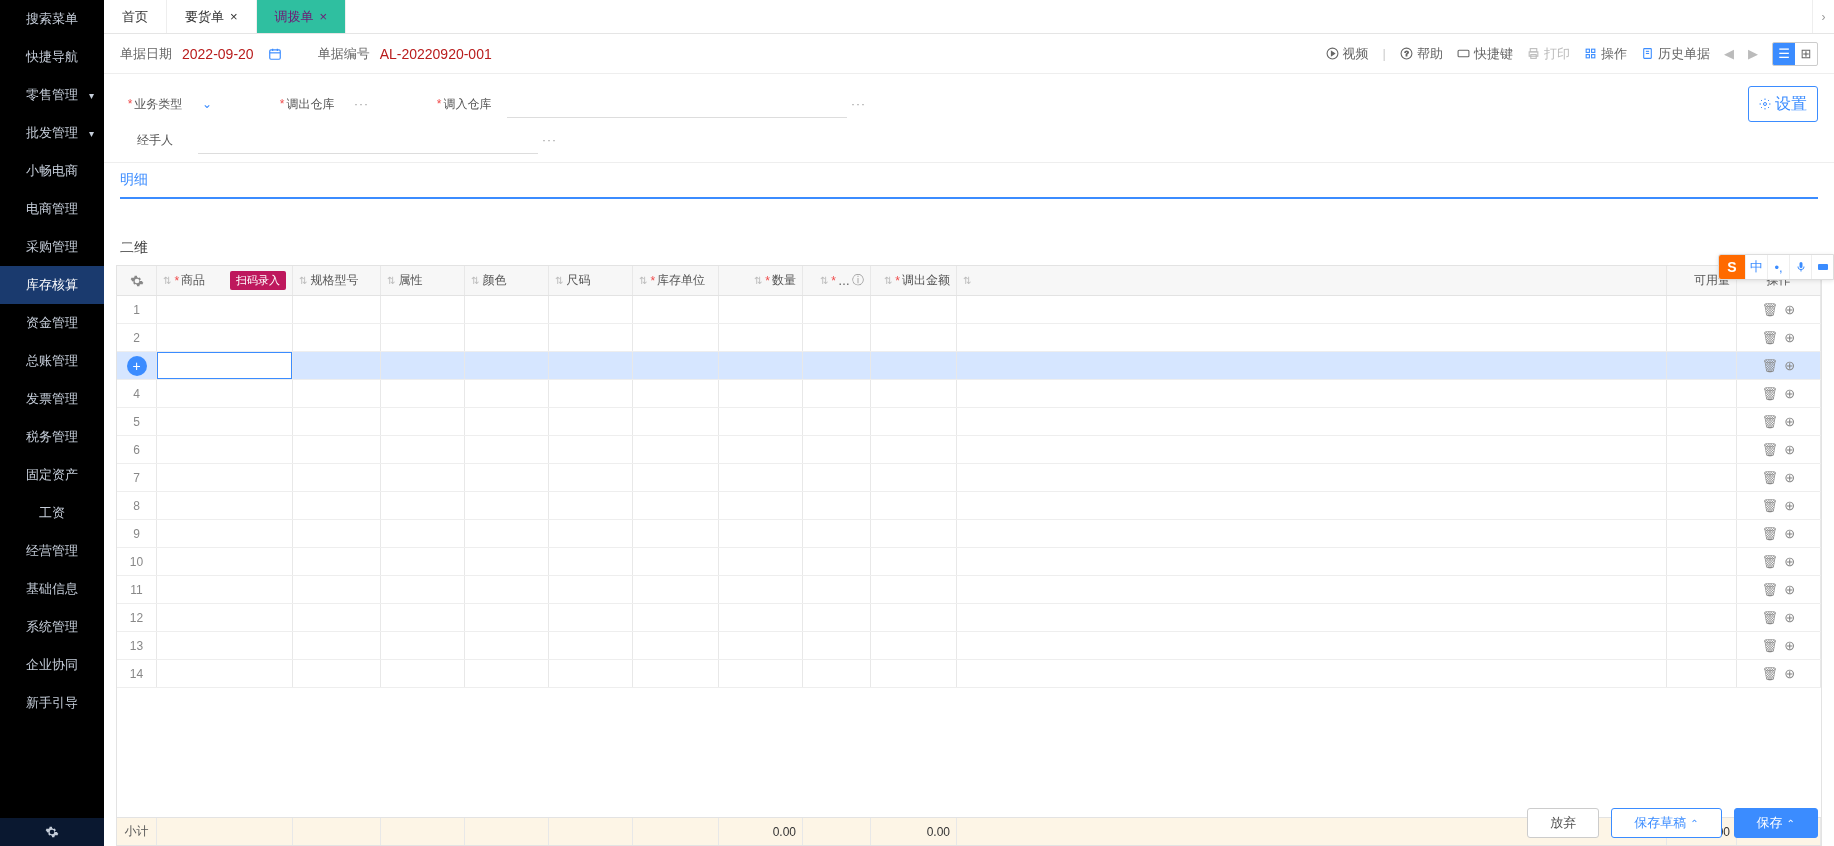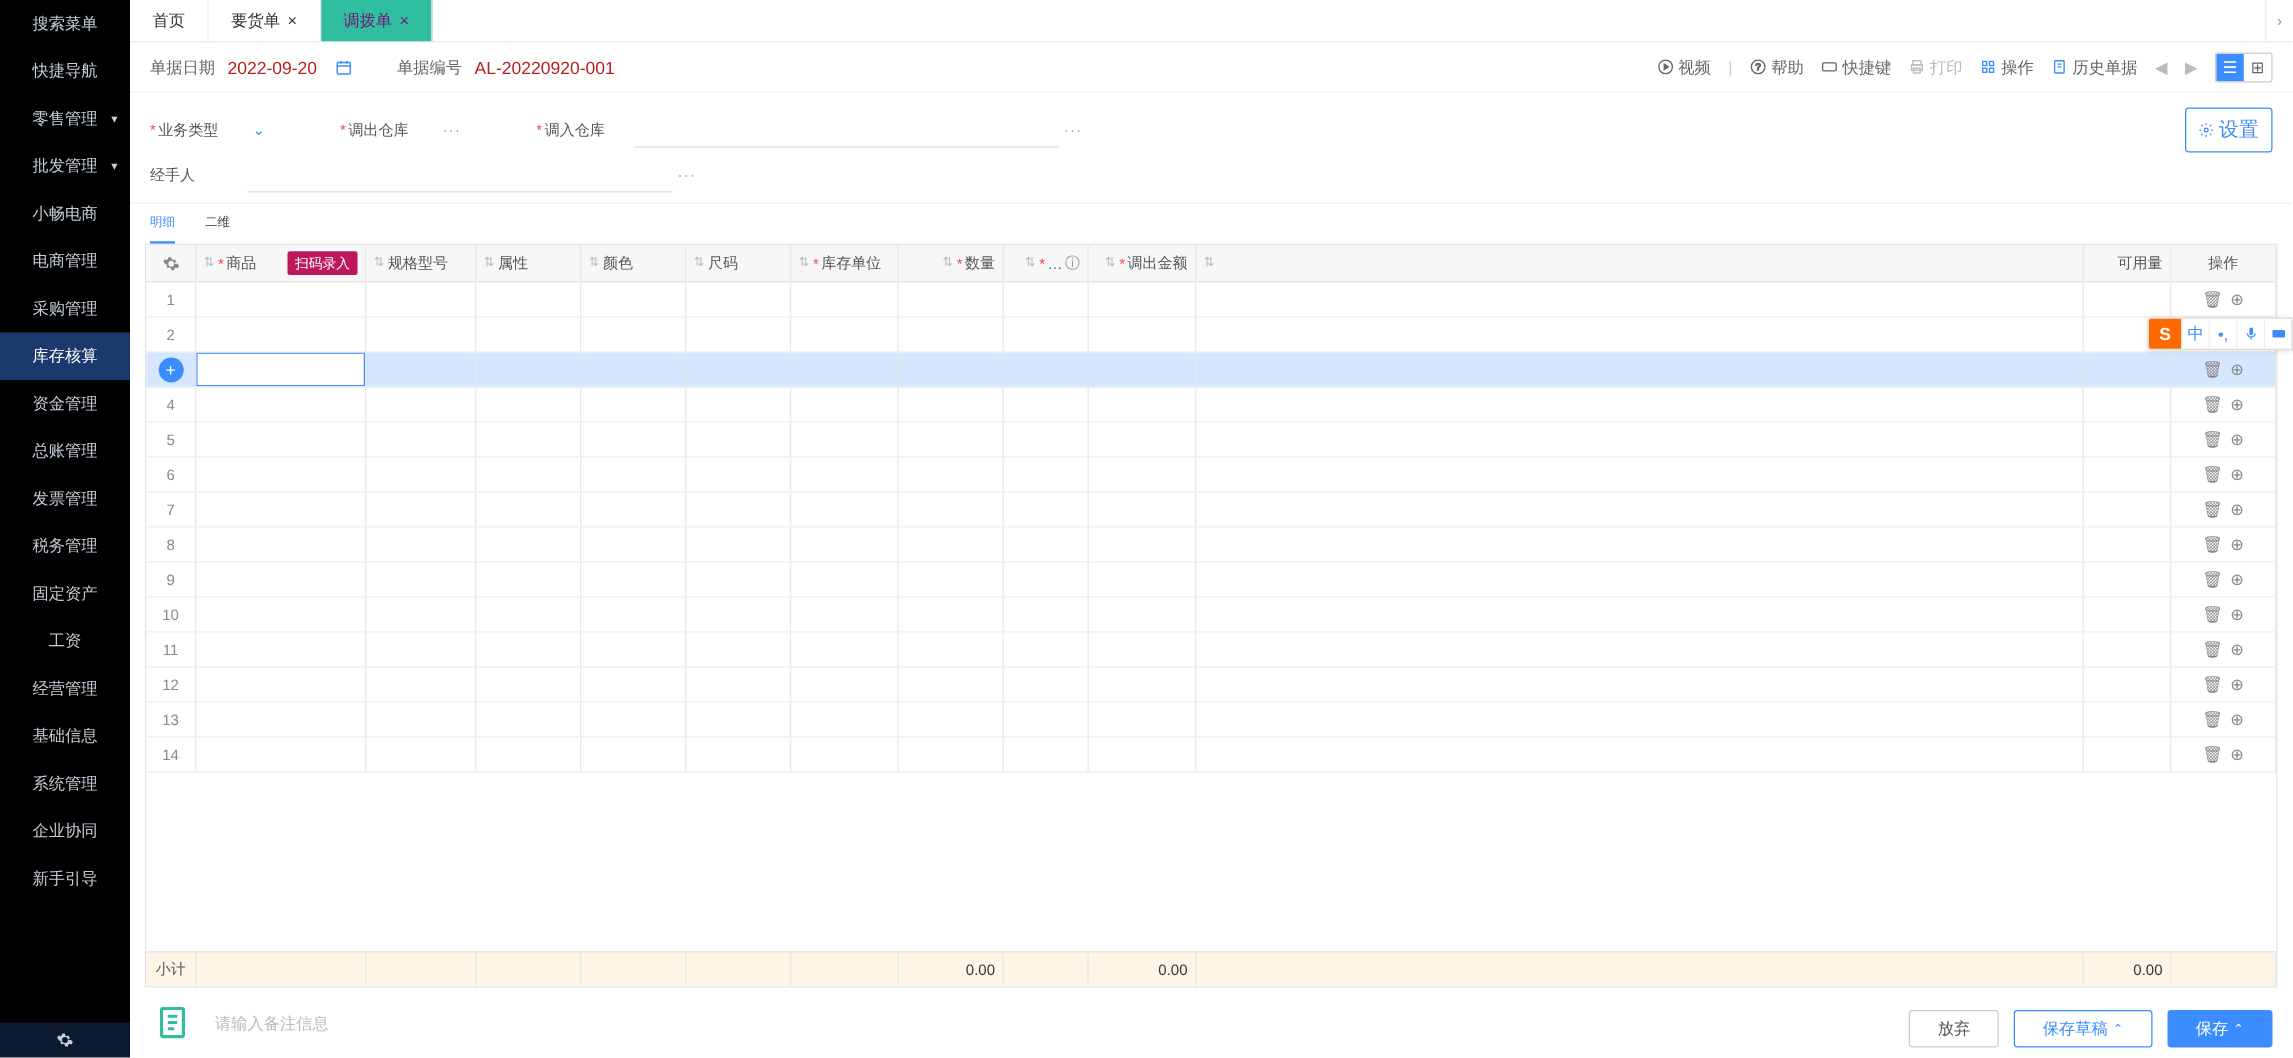--- a/index.html
+++ b/index.html
@@ -32,31 +32,31 @@
 .toolbar-btn { display:flex; align-items:center; gap:4px; cursor:pointer; }
 .toolbar-sep { color:#ccc; }
 .view-toggle { display:flex; border:1px solid #ccc; border-radius:2px; overflow:hidden; }
 .view-toggle span { width:22px; height:22px; display:flex; align-items:center; justify-content:center; cursor:pointer; font-size:13px; }
 .view-toggle span.active { background:#3b8cff; color:#fff; }
 
 
 .form { background:#fff; padding: 12px 16px 4px 16px; display:flex; flex-wrap: wrap; gap: 0 60px; border-bottom:1px solid #eee; }
 .form-field { display:flex; align-items:center; height: 36px; }
 .form-field .req { color: #f04c4c; margin-right: 2px; }
-.form-field .flabel { width: 70px; text-align: left; color:#555; margin-right: 8px; font-size:12px; }
+.form-field .flabel { width: 70px; text-align: center; color:#555; margin-right: 8px; font-size:12px; }
 .form-field .finput { border: none; border-bottom: 1px solid #ddd; height: 28px; padding: 0 4px; font-size: 13px; outline: none; }
 .form-field .finput.w360 { width: 340px; }
 .form-field .dd { color:#3b8cff; margin-left:4px; cursor:pointer; }
 .form-field .ellips { color:#999; margin-left:4px; cursor:pointer; letter-spacing:1px; }
 .form-field input::placeholder { color:#bbb; }
 
 .settings-btn { margin-left:auto; border:1px solid #3b8cff; color:#3b8cff; padding: 4px 10px; border-radius:3px; cursor:pointer; display:flex; align-items:center; gap:4px; font-size:16px; }
 
 
-.subtabs { padding: 8px 16px 0 16px; display:flex; gap:24px; font-size:10px; }
+.subtabs { padding: 8px 16px 0 16px; display:flex; gap:40px; font-size:14px;flex-direction:column; }
 .subtab { padding-bottom: 8px; cursor:pointer; color:#333; }
 .subtab.active { color:#3b8cff; border-bottom:2px solid #3b8cff; }
 
 
 .grid-wrap { flex:1; padding: 0 12px; display:flex; flex-direction:column; min-height:0; }
 .grid { border:1px solid #e3e3e3; flex:1; display:flex; flex-direction:column; min-height:0; }
 .ghead { display:flex; background:#f7f7f7; border-bottom:1px solid #e3e3e3; height:30px; font-size:12px; color:#555; position:relative; }
 .ghead .cell, .grow .cell, .gfoot .cell { border-right:1px solid #e8e8e8; display:flex; align-items:center; padding:0 6px; overflow:hidden; white-space:nowrap; }
 .sort { color:#bbb; font-size:10px; margin-right:3px; display:inline-block; line-height:1; }
 .req-h { color:#f04c4c; margin-right:2px; }
@@ -634,31 +634,20 @@
           <div class="cell c-qty">0.00</div>
           <div class="cell c-price"></div>
           <div class="cell c-amt">0.00</div>
           <div class="cell c-blank"></div>
           <div class="cell c-avail">0.00</div>
           <div class="cell c-ops"></div>
         </div>
       </div>
     </div>
 
-    <div class="notes-area">
-      <div class="notes-icon">
-        <svg width="30" height="30" viewBox="0 0 24 24" fill="none" stroke="#2fbfa0" stroke-width="2">
-            <rect x="5" y="3" width="14" height="18" rx="1"></rect>
-            <line x1="9" y1="8" x2="15" y2="8"></line>
-            <line x1="9" y1="12" x2="15" y2="12"></line>
-            <line x1="9" y1="16" x2="13" y2="16"></line>
-          </svg>
-      </div>
-      <input class="notes-input" placeholder="请输入备注信息" style="">
-    </div>
 
     <div class="footer-btns">
       <div class="btn btn-plain">
           <span>放弃</span>
         </div>
       <div class="btn btn-outline">
           <span>保存草稿</span>
           <span class="caret-up">⌃</span>
         </div>
       <div class="btn btn-primary">

